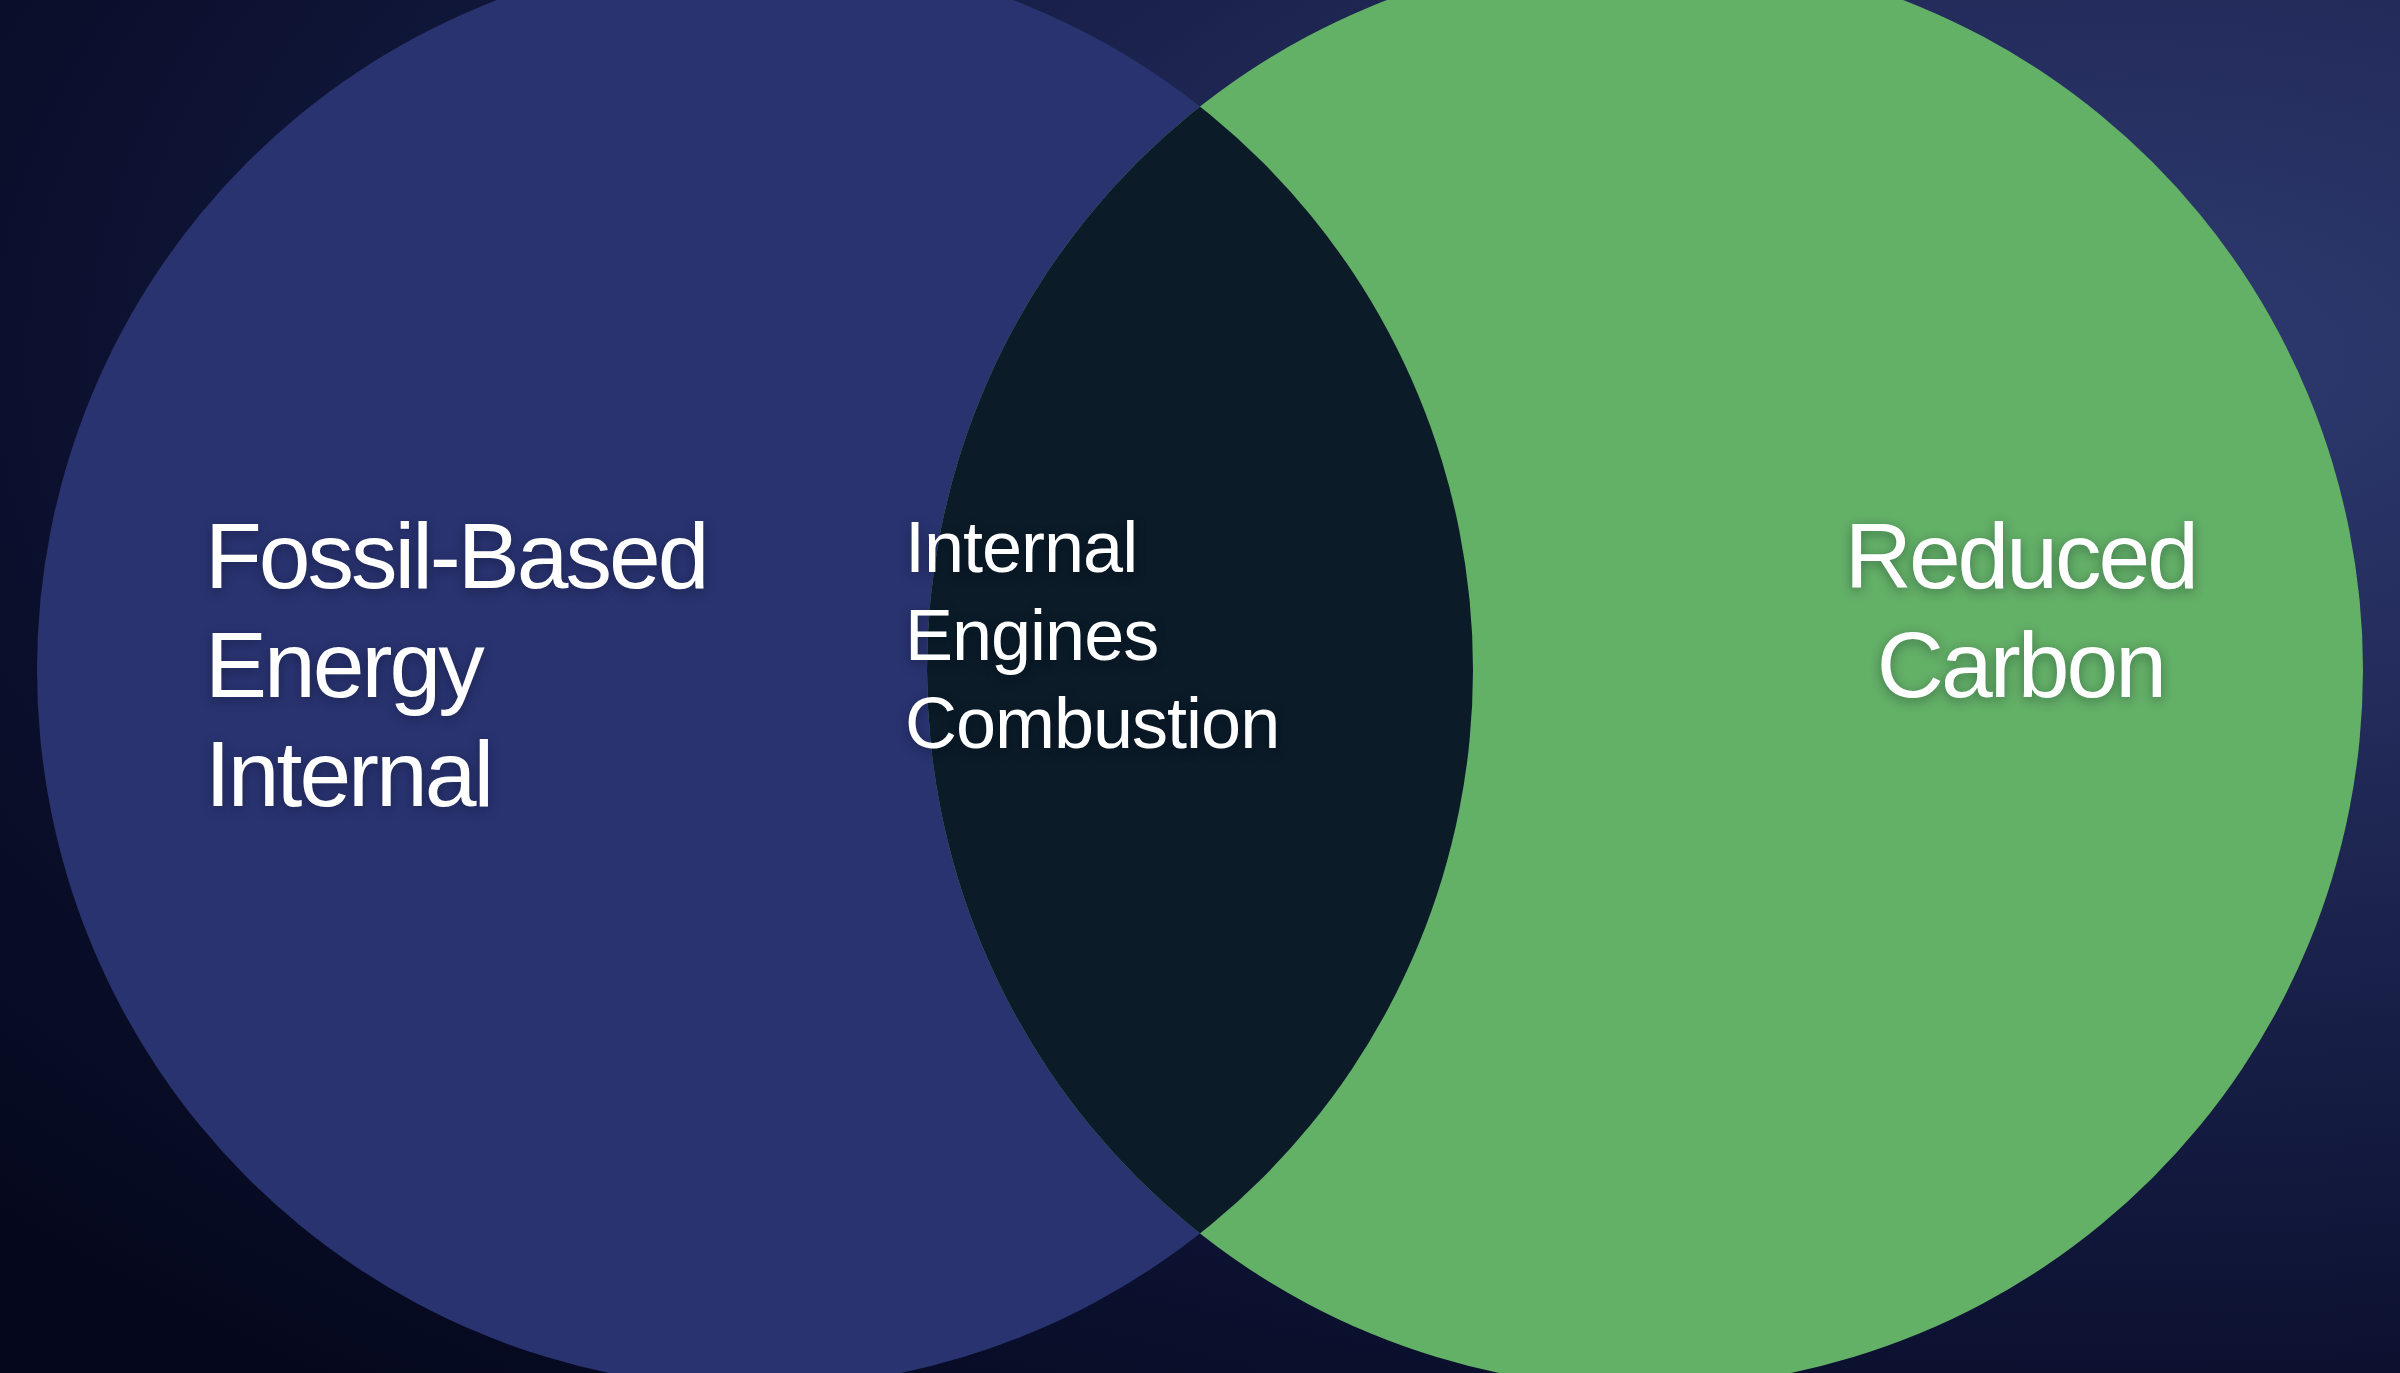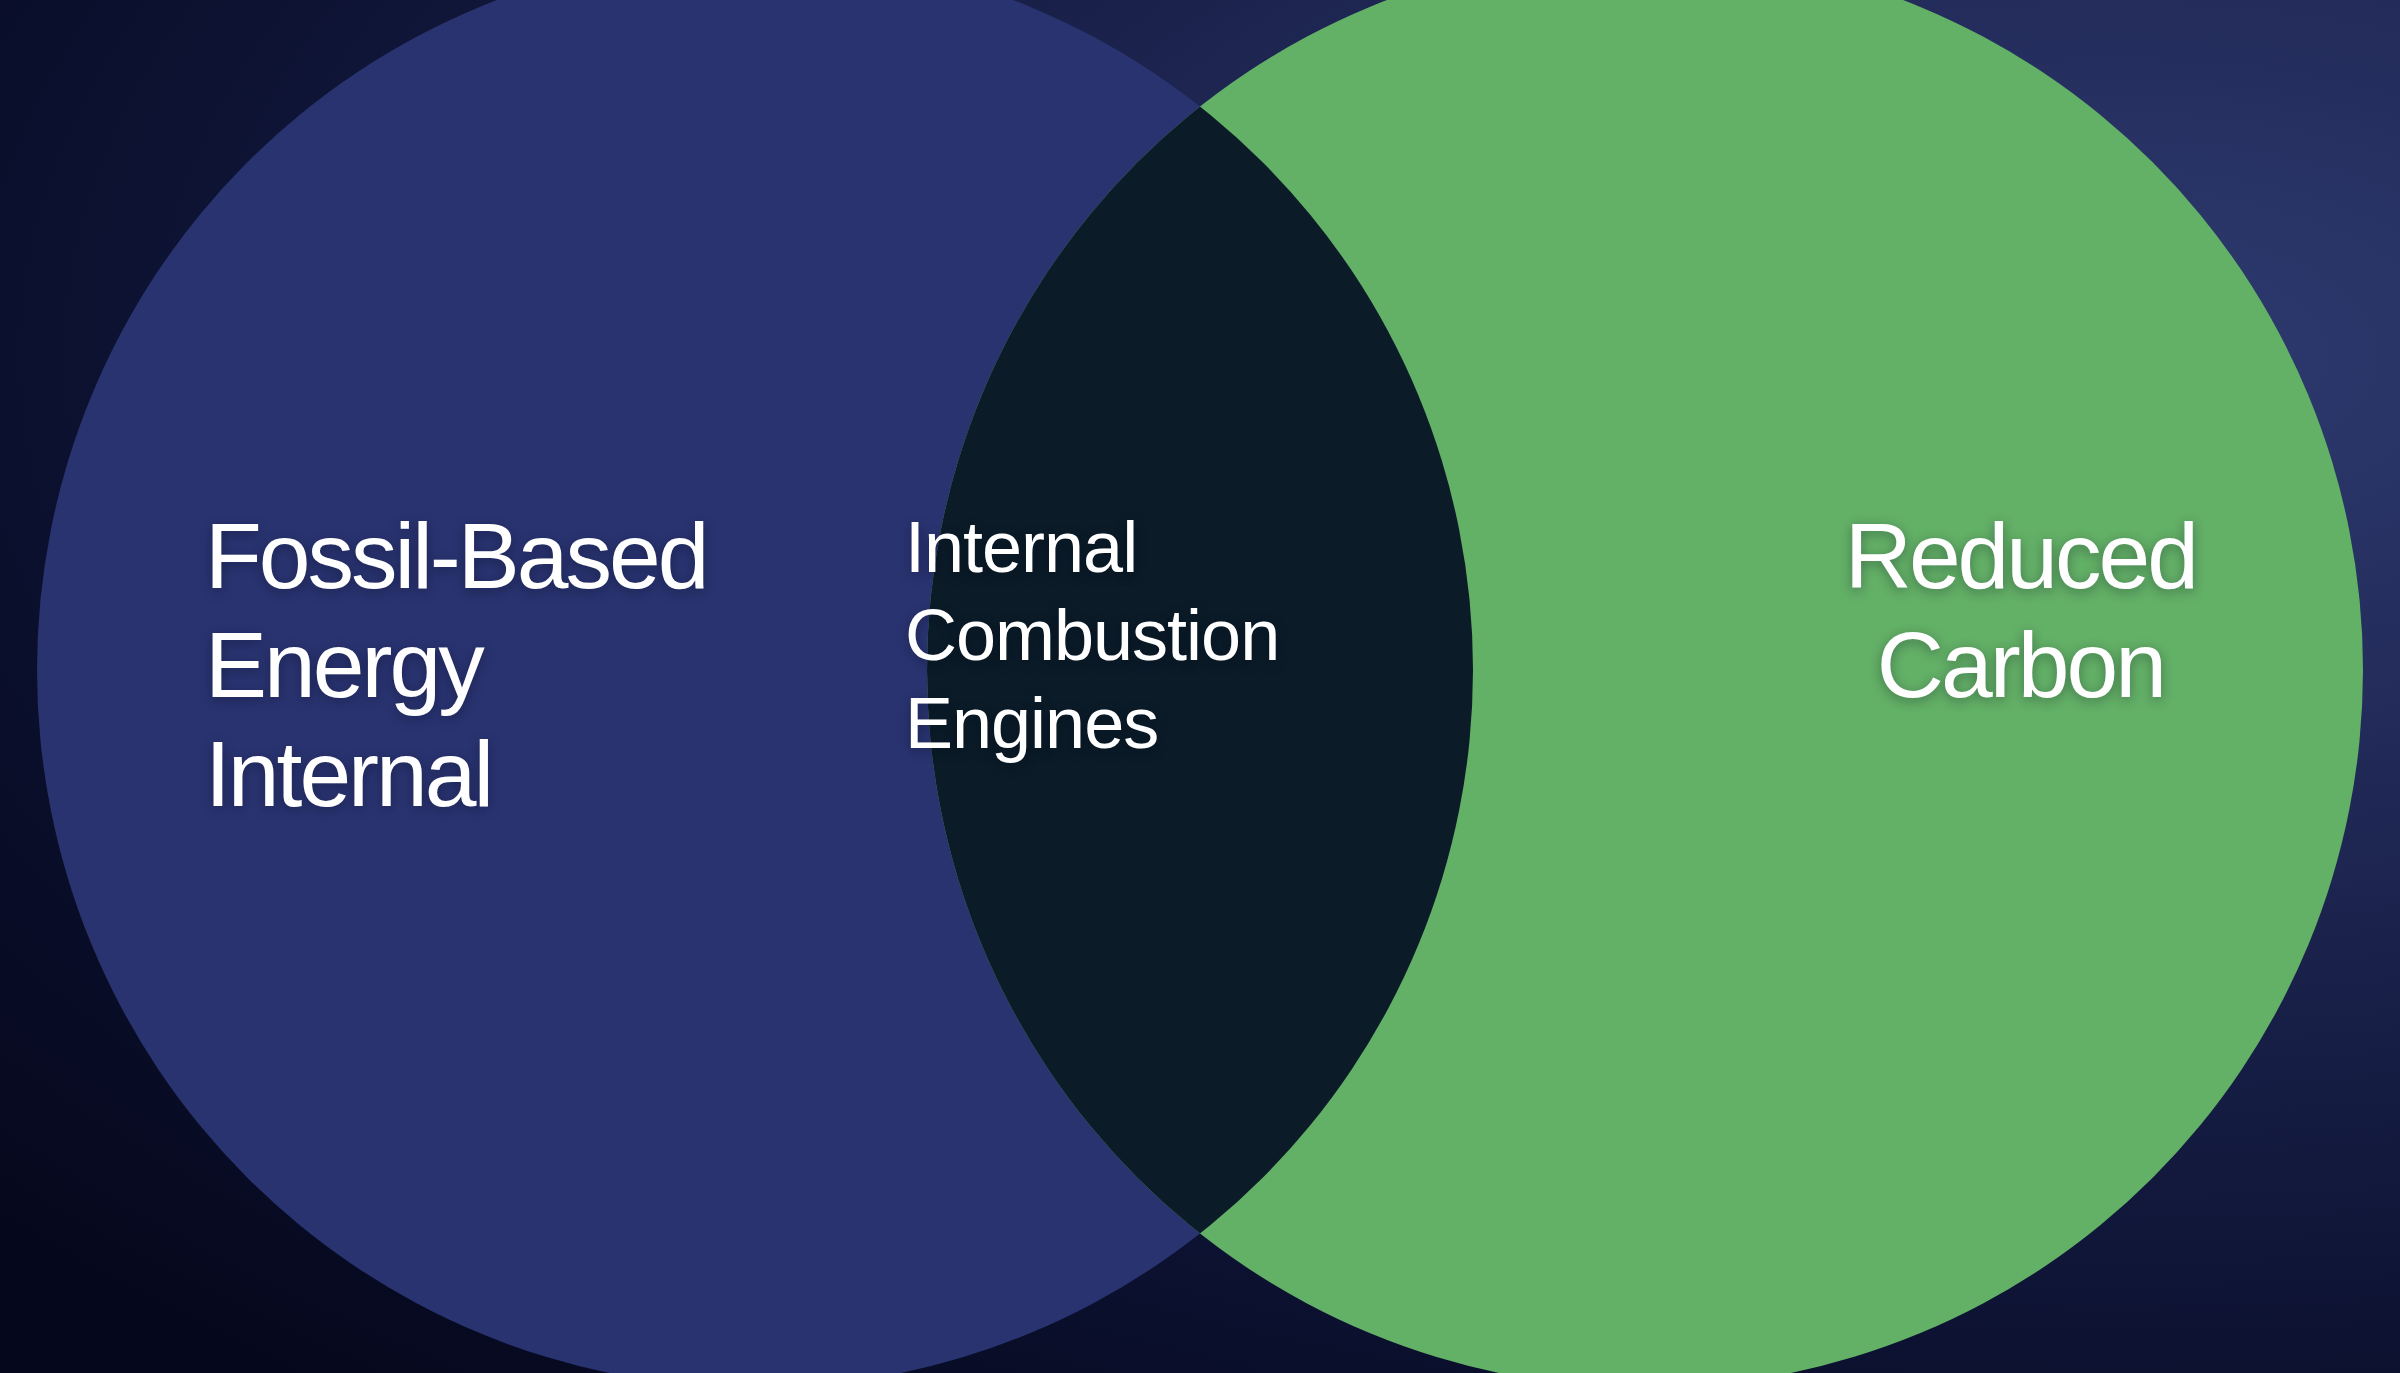--- a/index.html
+++ b/index.html
@@ -78,22 +78,22 @@
   </svg>
 
   <div class="label label-left">
     <div>Fossil-Based</div>
     <div>Energy</div>
     <div>Internal</div>
   </div>
 
   <div class="label label-center">
     <div>Internal</div>
+    <div>Engines</div>
     <div>Combustion</div>
-    <div>Engines</div>
   </div>
 
   <div class="label label-right">
     <div>Reduced</div>
     <div>Carbon</div>
   </div>
 
 </div>
 
 </body></html>

